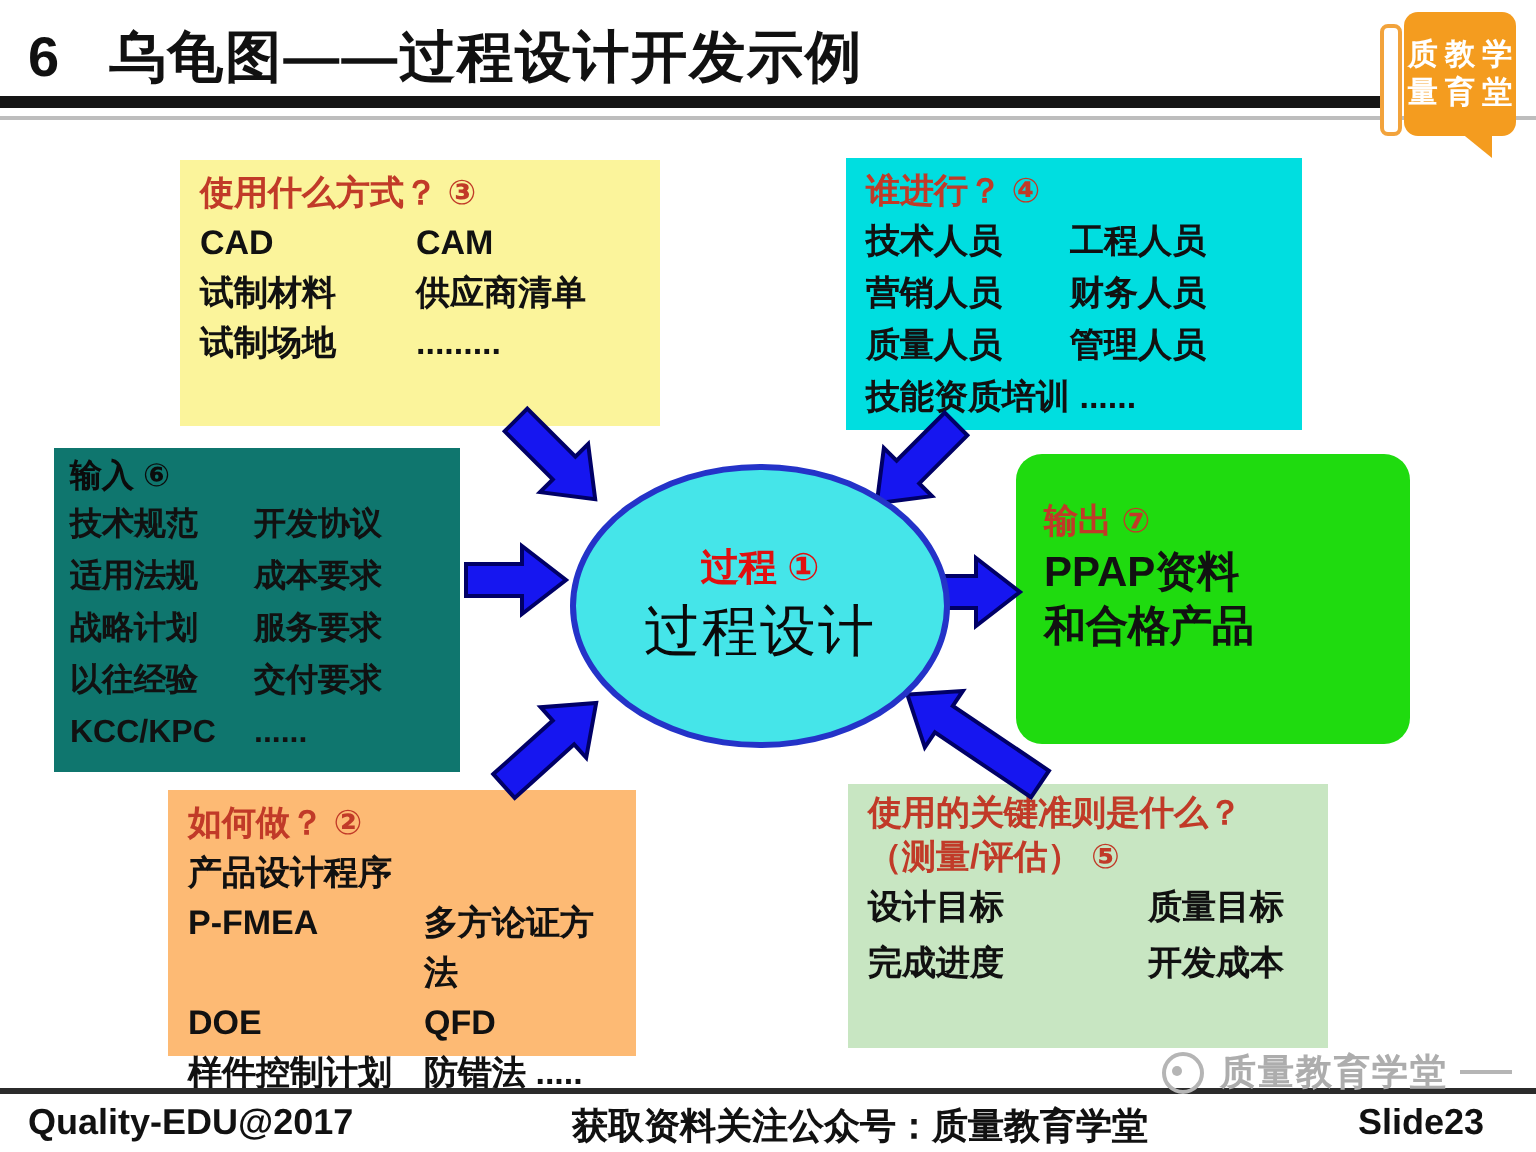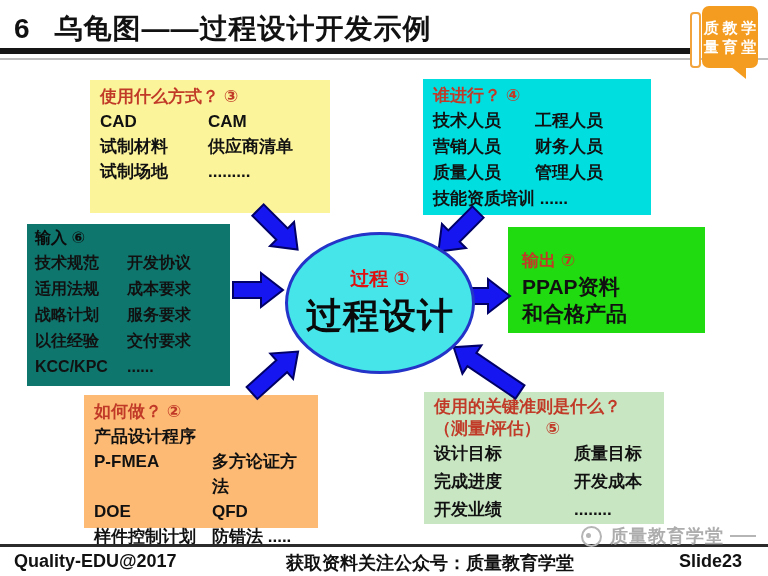--- a/index.html
+++ b/index.html
@@ -30,36 +30,36 @@
 
   .box-who{left:423px;top:79px;width:228px;height:136px;background:#00dee0;}
   .box-who .row{line-height:26px;}
   .box-who .c1{min-width:90px;}
 
   .box-input{left:27px;top:224px;width:203px;height:162px;background:#0f766e;padding:4px 8px;font-size:16px;}
   .box-input .hdr{color:#0b0b0b;}
   .box-input .row{line-height:26px;}
   .box-input .c1{min-width:84px;margin-right:8px;}
 
-  .box-output{left:508px;top:227px;width:197px;height:106px;background:#1fdb0f;padding:22px 0 0 14px;}
+  .box-output{left:508px;top:227px;width:197px;height:145px;background:#1fdb0f;padding:22px 0 0 14px;border-radius:13px;}
   .box-output .out-line{font-size:21px;line-height:27px;font-weight:700;}
 
   .box-how{left:84px;top:395px;width:234px;height:133px;background:#fdba74;}
   .box-how .row{line-height:25px;}
   .box-how .c1{min-width:106px;}
 
   .box-criteria{left:424px;top:392px;width:240px;height:132px;background:#c8e6c2;padding:4px 10px;}
   .box-criteria .hdr{line-height:22px;margin-bottom:0;}
   .box-criteria .row{line-height:28px;}
   .box-criteria .c1{min-width:128px;}
 
   
   .ellipse{position:absolute;left:285px;top:232px;width:184px;height:136px;background:#45e5e9;border:3px solid #2433c8;border-radius:50%;display:flex;flex-direction:column;align-items:center;justify-content:center;}
   .ellipse .top-label{color:#e01010;font-size:19px;font-weight:800;}
-  .ellipse .main-label{color:#0a0a0a;font-size:36px;font-weight:700;letter-spacing:1px;}
+  .ellipse .main-label{color:#0a0a0a;font-size:28px;font-weight:400;letter-spacing:1px;}
 
   
   svg.arrows{position:absolute;left:0;top:0;width:768px;height:576px;pointer-events:none;}
 
   
   .footer-rule{position:absolute;top:544px;left:0;width:768px;height:3px;background:#2b2b2b;}
   .footer-left{position:absolute;top:551px;left:14px;font-size:18px;font-weight:800;color:#111;}
   .footer-center{position:absolute;top:551px;left:286px;font-size:18px;font-weight:800;color:#111;}
   .footer-right{position:absolute;top:551px;right:26px;font-size:18px;font-weight:800;color:#111;}
   .watermark{position:absolute;top:524px;right:12px;display:flex;align-items:center;color:#adadad;font-size:18px;font-weight:700;letter-spacing:1px;}
@@ -177,24 +177,20 @@
     <div class="hdr">使用的关键准则是什么？</div>
     <div class="hdr">（测量/评估） ⑤</div>
     <div class="row">
         <span class="c1">设计目标</span>
         <span>质量目标</span>
       </div>
     <div class="row">
         <span class="c1">完成进度</span>
         <span>开发成本</span>
       </div>
-    <div class="row">
-        <span class="c1">开发业绩</span>
-        <span>........</span>
-      </div>
   </div>
 
   <svg class="arrows" viewBox="0 0 768 576">
     <g fill="#1616f0" stroke="#000066" stroke-width="2" stroke-linejoin="miter">
       <path d="M0 -8 L34 -8 L34 -17 L56 0 L34 17 L34 8 L0 8 Z" transform="translate(258 210) rotate(45)"></path>
       <path d="M0 -8 L34 -8 L34 -17 L56 0 L34 17 L34 8 L0 8 Z" transform="translate(478 212) rotate(135)"></path>
       <path d="M0 -8 L28 -8 L28 -17 L50 0 L28 17 L28 8 L0 8 Z" transform="translate(233 290)"></path>
       <path d="M0 -8 L20 -8 L20 -17 L42 0 L20 17 L20 8 L0 8 Z" transform="translate(468 296)"></path>
       <path d="M0 -8 L40 -8 L40 -17 L62 0 L40 17 L40 8 L0 8 Z" transform="translate(252 393) rotate(-42)"></path>
       <path d="M0 -8 L58 -8 L58 -17 L80 0 L58 17 L58 8 L0 8 Z" transform="translate(520 392) rotate(-146)"></path>

